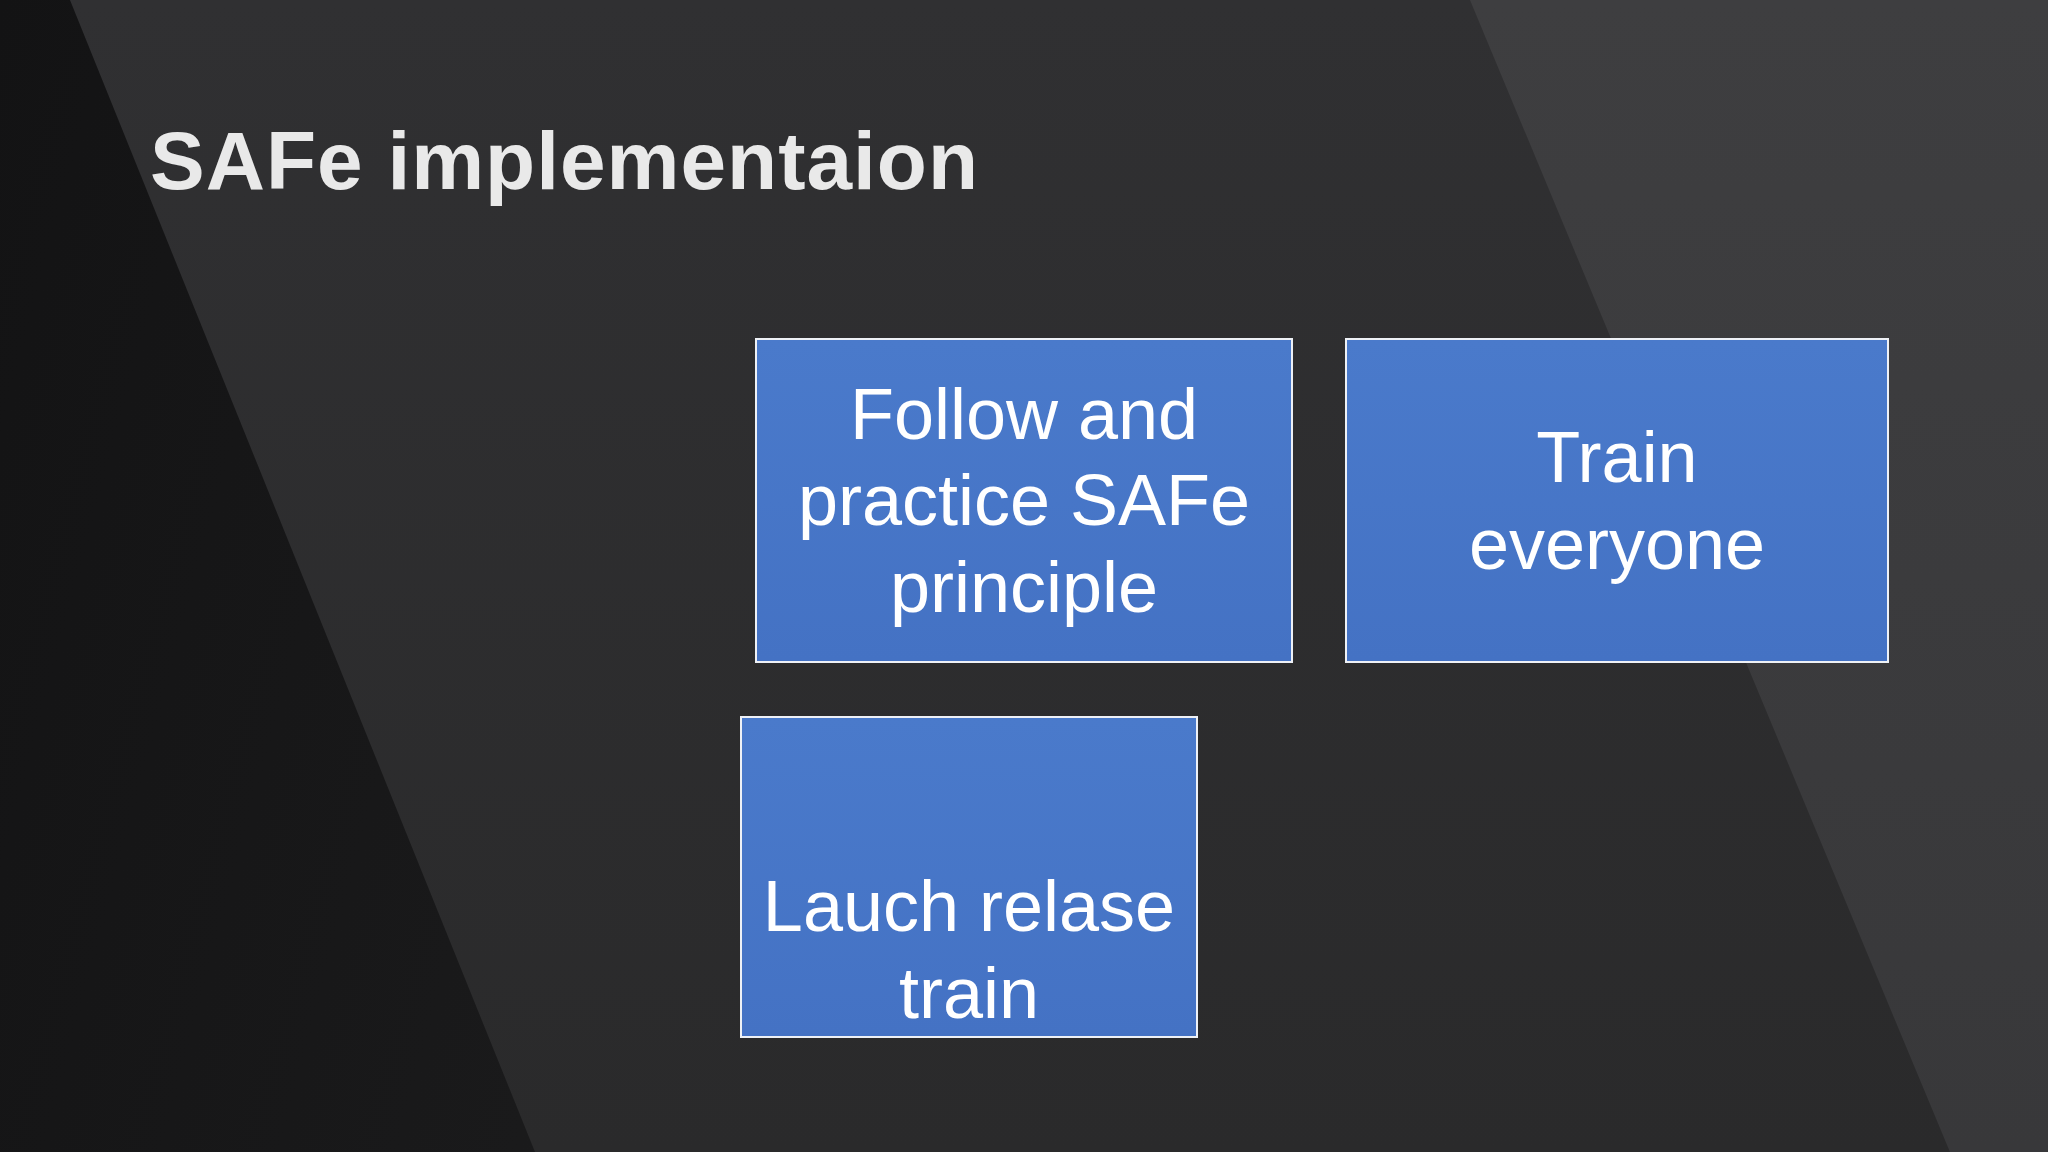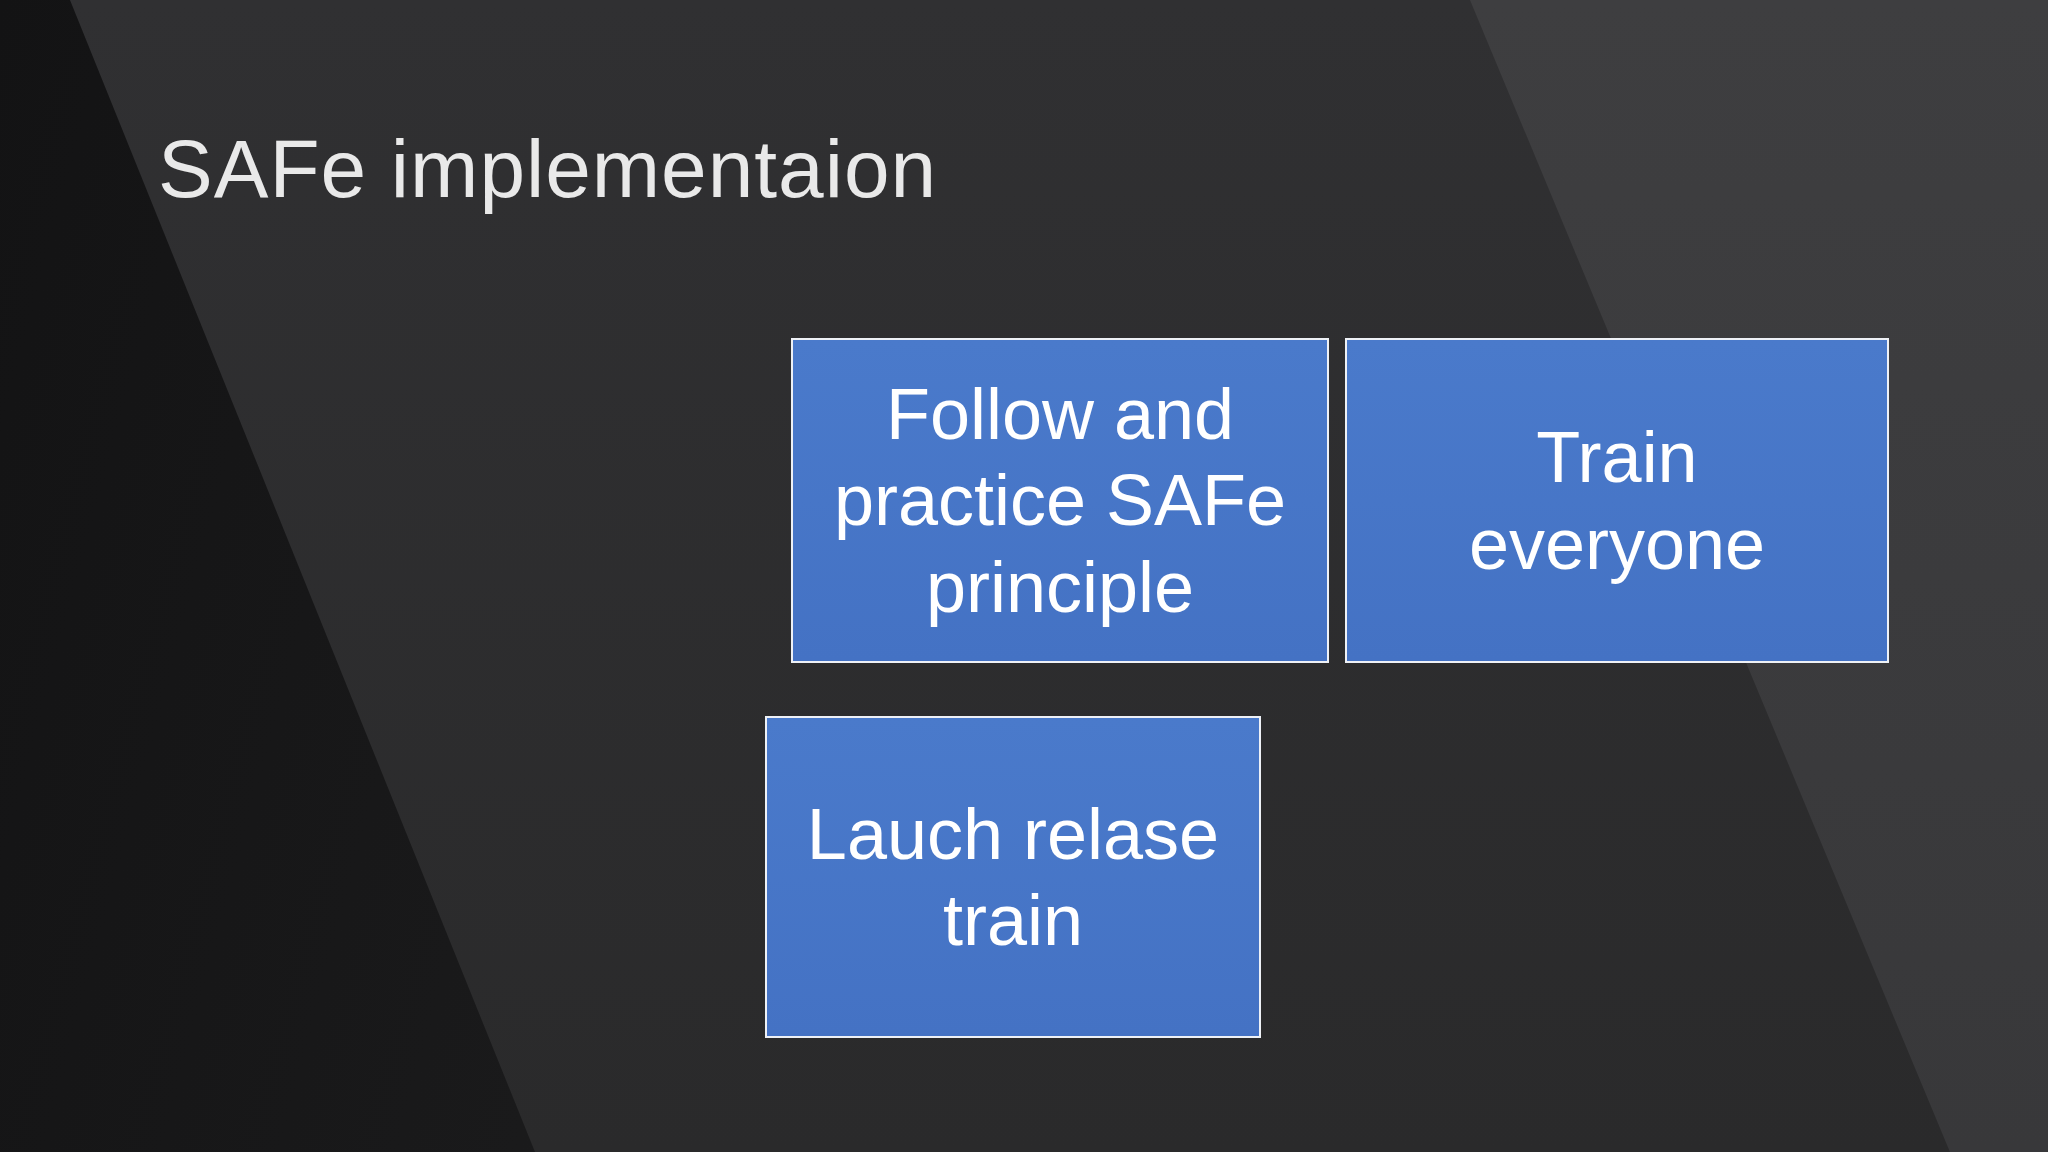--- a/index.html
+++ b/index.html
@@ -28,23 +28,23 @@
     position: absolute;
     left: 0; top: 0;
     width: 100%; height: 100%;
     clip-path: polygon(1470px 0, 2048px 0, 2048px 1152px, 1950px 1152px);
     background: linear-gradient(180deg, #3e3e40 0%, #38383a 100%);
   }
   .slide-title {
     position: absolute;
     left: 150px;
     top: 118px;
-    margin: 8px;
+    margin: 0;
     font-size: 82px;
-    font-weight: 400;
+    font-weight: 700;
     letter-spacing: 1px;
     line-height: 1.05;
     color: #e9e9e9;
   }
   .box {
     position: absolute;
     box-sizing: border-box;
     background: linear-gradient(180deg, #4a7acb 0%, #4472c4 100%);
     border: 2px solid #eef1f6;
     display: flex;
@@ -52,23 +52,23 @@
     justify-content: center;
   }
   .box-label {
     color: #ffffff;
     font-size: 72px;
     line-height: 1.2;
     text-align: center;
     white-space: pre-line;
   }
   .box-1 { left: 165px;  top: 338px; width: 538px; height: 322px; }
-  .box-2 { left: 755px;  top: 338px; width: 538px; height: 325px; margin-left: 36px; }
+  .box-2 { left: 755px;  top: 338px; width: 538px; height: 325px; }
   .box-3 { left: 1345px; top: 338px; width: 544px; height: 325px; }
-  .box-4 { left: 765px;  top: 716px; width: 496px; height: 322px; }
+  .box-4 { left: 740px;  top: 716px; width: 458px; height: 322px; align-items: flex-end; }
 </style>
 </head>
 <body>
 
 <div class="slide">
 
   <div class="band-left"></div>
 
   <div class="band-right"></div>
 

